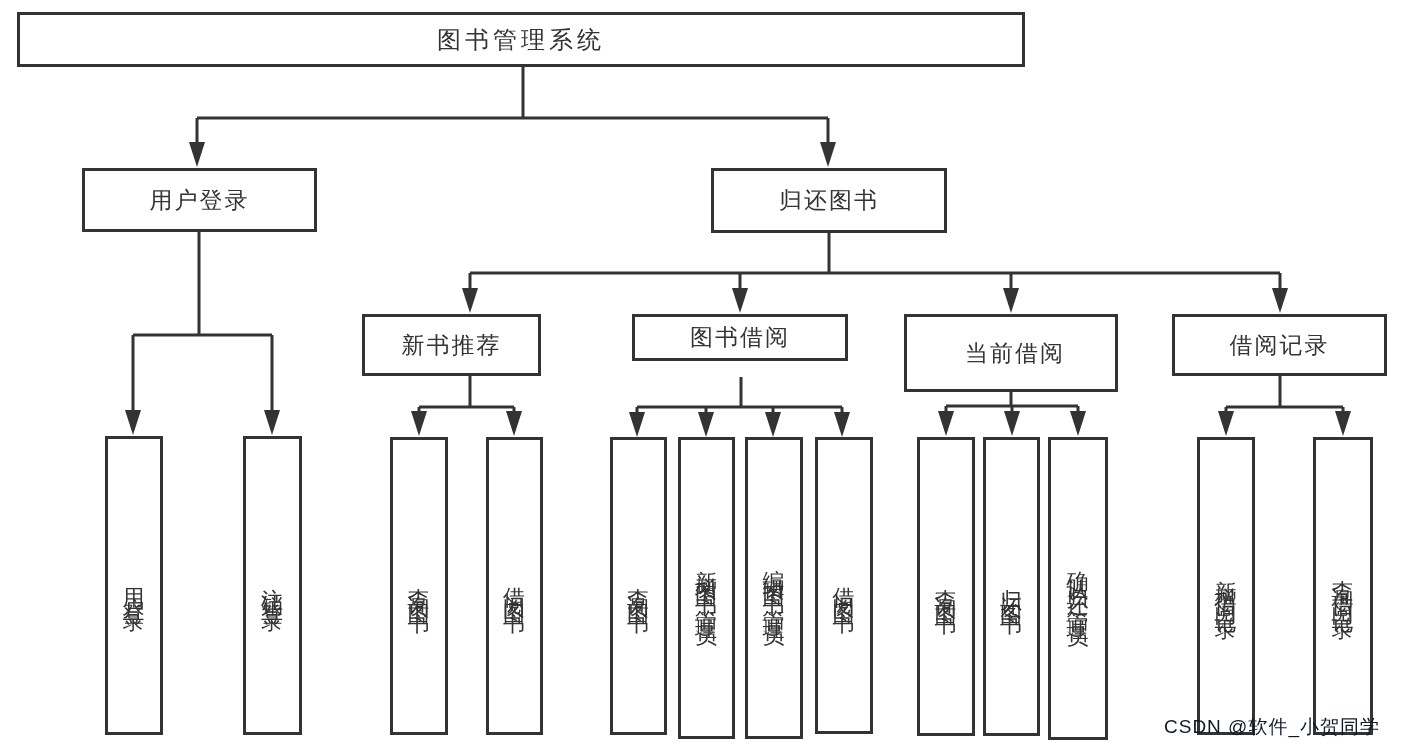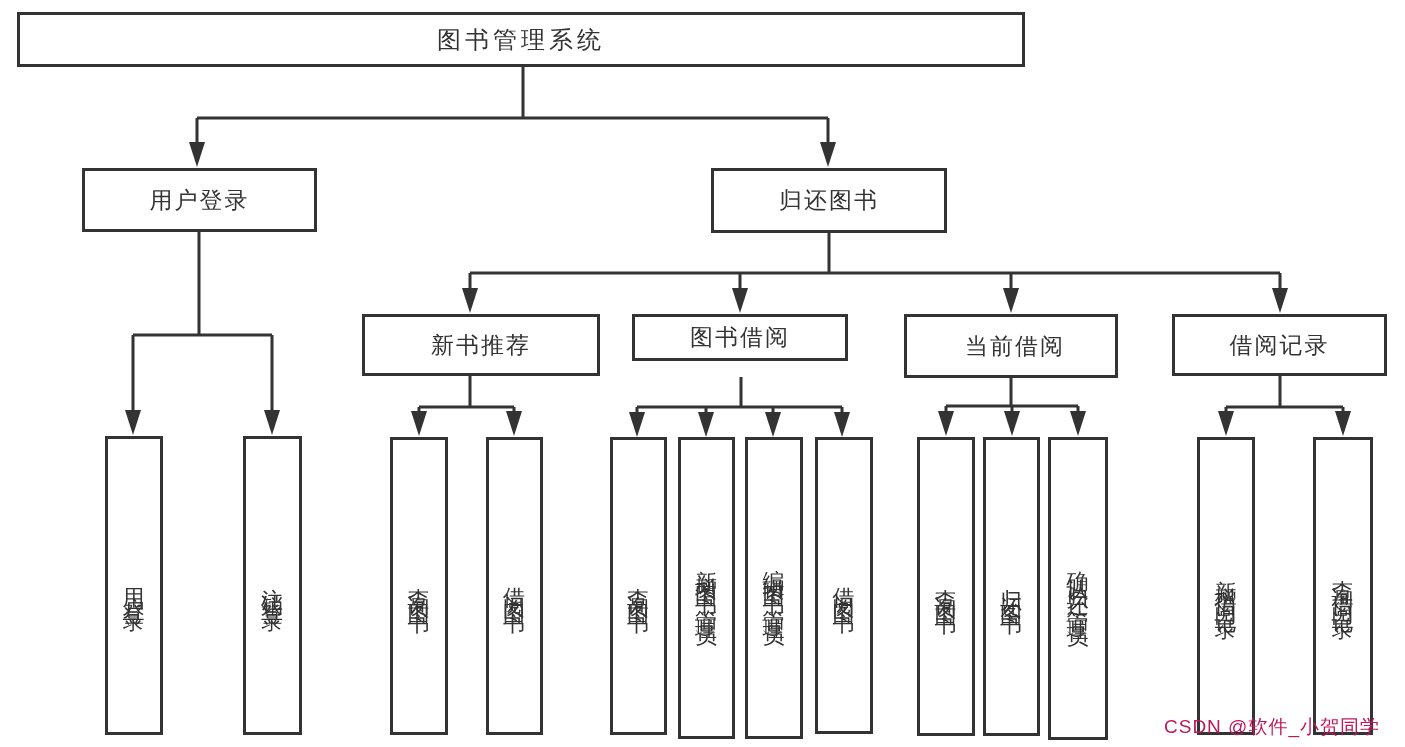--- a/index.html
+++ b/index.html
@@ -36,21 +36,21 @@
     letter-spacing: 8px;
     line-height: 1.05;
     white-space: nowrap;
   }
   .watermark {
     position: absolute;
     left: 1164px;
     top: 714px;
     font-size: 19px;
     letter-spacing: 1px;
-    color: #be185d;
+    color: #0f172a;
     z-index: 3;
     white-space: nowrap;
   }
 </style>
 </head>
 <body>
 
 <div id="canvas">
 
   <svg id="connectors" width="1405" height="747" viewBox="0 0 1405 747">
@@ -84,23 +84,23 @@
       <polygon points="1218,411 1234,411 1226,436"></polygon>
       <polygon points="1335,411 1351,411 1343,436"></polygon>
     </g>
   </svg>
 
   <div class="node h-node root-node" style="left:17px; top:12px; width:1008px; height:55px;">图书管理系统</div>
 
   <div class="node h-node" style="left:82px; top:168px; width:235px; height:64px;">用户登录</div>
   <div class="node h-node" style="left:711px; top:168px; width:236px; height:65px;">归还图书</div>
 
-  <div class="node h-node" style="left:362px; top:314px; width:238px; height:62px;">新书推荐</div>
+  <div class="node h-node" style="left:362px; top:314px; width:179px; height:62px;">新书推荐</div>
   <div class="node h-node" style="left:632px; top:314px; width:216px; height:47px;">图书借阅</div>
-  <div class="node h-node" style="left:904px; top:314px; width:214px; height:64px;padding-left:8px;">当前借阅</div>
+  <div class="node h-node" style="left:904px; top:314px; width:214px; height:78px;padding-left:8px;">当前借阅</div>
   <div class="node h-node" style="left:1172px; top:314px; width:215px; height:62px;">借阅记录</div>
 
   <div class="node v-node" style="left:105px; top:436px; width:58px; height:299px;">
     <span class="v-text">用户登录</span>
   </div>
   <div class="node v-node" style="left:243px; top:436px; width:59px; height:299px;">
     <span class="v-text">注销登录</span>
   </div>
 
   <div class="node v-node" style="left:390px; top:437px; width:58px; height:298px;">

